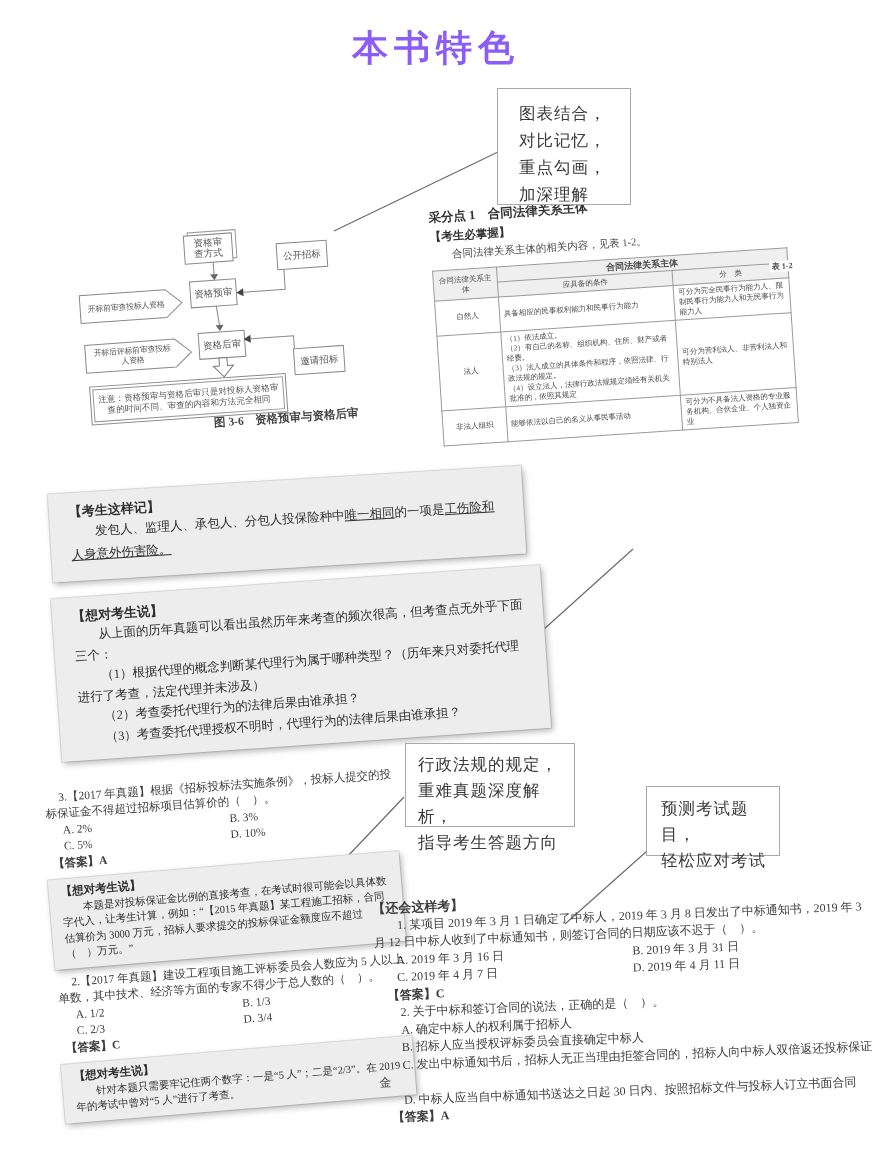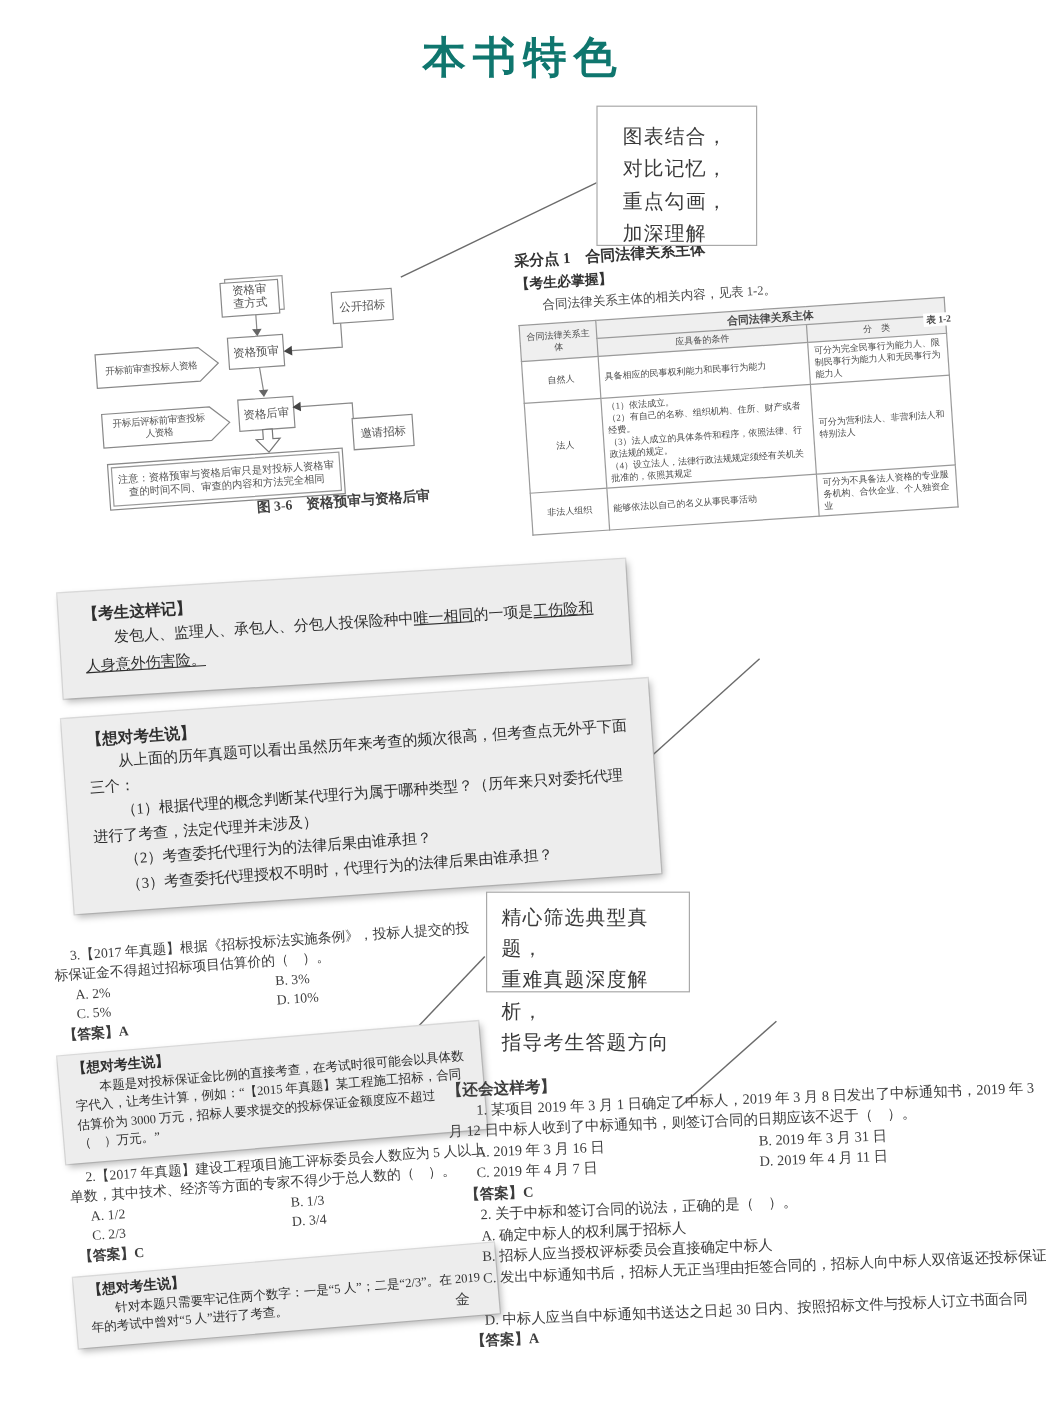--- a/index.html
+++ b/index.html
@@ -2,21 +2,21 @@
 <html><head>
 <meta charset="utf-8">
 <style>
   * { margin:0; padding:0; box-sizing:border-box; }
   html,body { background:#ffffff; }
   body { font-family:"Liberation Serif", serif; color:#222; }
   .page { position:relative; width:872px; height:1170px; background:#fff; overflow:hidden; }
   .pre { white-space:pre-line; }
 
   .page-title { position:absolute; top:24px; left:0; width:100%; text-align:center;
-    font-size:36px; font-weight:bold; letter-spacing:6px; color:#0f766e;
+    font-size:36px; font-weight:bold; letter-spacing:6px; color:#8b5cf6;
     font-family:"Liberation Serif", serif; }
 
   svg.overlay { position:absolute; left:0; top:0; z-index:0; pointer-events:none; }
 
   .callout { position:absolute; border:1px solid #a9a9a9; background:#fff; z-index:2;
     color:#3a3a3a; font-size:16.5px; line-height:27px; letter-spacing:1px; }
 
   
   .flow { position:absolute; left:80px; top:224px; width:335px; height:212px;
     transform:rotate(-4deg); z-index:1; color:#555; }
@@ -82,23 +82,25 @@
     <line x1="500" y1="151" x2="334" y2="231" stroke="#6b6b6b" stroke-width="1.2"></line>
     <line x1="633" y1="549" x2="543" y2="630" stroke="#6b6b6b" stroke-width="1.2"></line>
     <line x1="404" y1="797" x2="347" y2="857" stroke="#6b6b6b" stroke-width="1.2"></line>
     <line x1="647" y1="851" x2="565" y2="924" stroke="#6b6b6b" stroke-width="1.2"></line>
   </svg>
 
   <div class="callout pre" style="left:497px; top:88px; width:134px; height:117px; padding:11px 0 0 21px;">图表结合，
 对比记忆，
 重点勾画，
 加深理解</div>
-  <div class="callout pre" style="left:405px; top:743px; width:170px; height:84px; padding:8px 0 0 12px; line-height:26px;">精心筛选典型真题，
+  <div class="callout pre" style="left:405px; top:743px; width:170px; height:84px; padding:8px 0 0 12px; line-height:26px;">行政法规的规定，
 重难真题深度解析，
 指导考生答题方向</div>
+  <div class="callout pre" style="left:646px; top:786px; width:134px; height:70px; padding:9px 0 0 14px; line-height:26px;">预测考试题目，
+轻松应对考试</div>
 
   <div class="flow">
     <svg width="335" height="212">
       <rect x="114" y="5" width="48" height="28" fill="#fff" stroke="#999"></rect>
       <rect x="110" y="8" width="48" height="28" fill="#fff" stroke="#888"></rect>
       <rect x="202" y="22" width="50" height="26" fill="#fff" stroke="#888"></rect>
       <rect x="113" y="54" width="46" height="26" fill="#fff" stroke="#888"></rect>
       <polygon points="2,60 88,60 104,74 88,88 2,88" fill="#fff" stroke="#888"></polygon>
       <rect x="118" y="106" width="46" height="26" fill="#fff" stroke="#888"></rect>
       <polygon points="4,110 94,110 110,124 94,138 4,138" fill="#fff" stroke="#888"></polygon>

